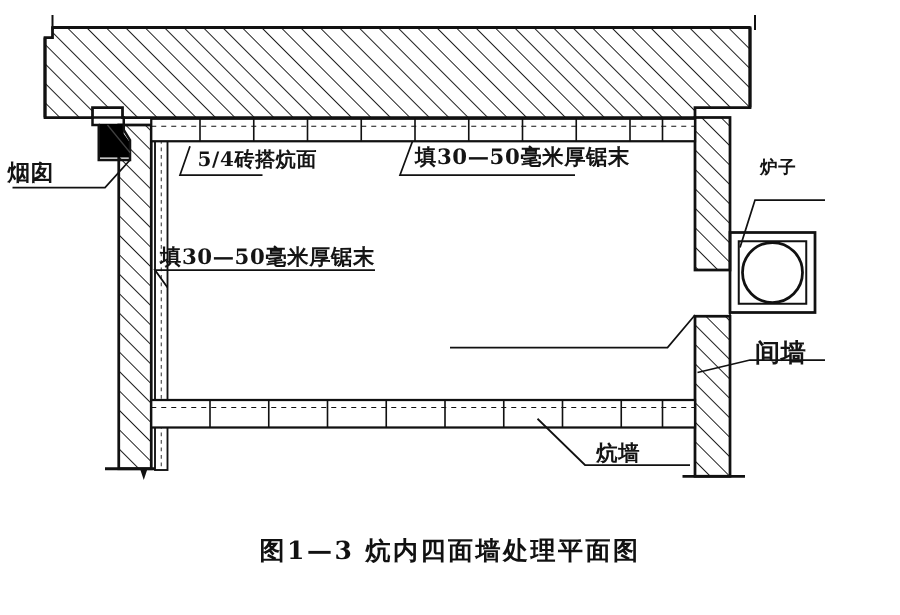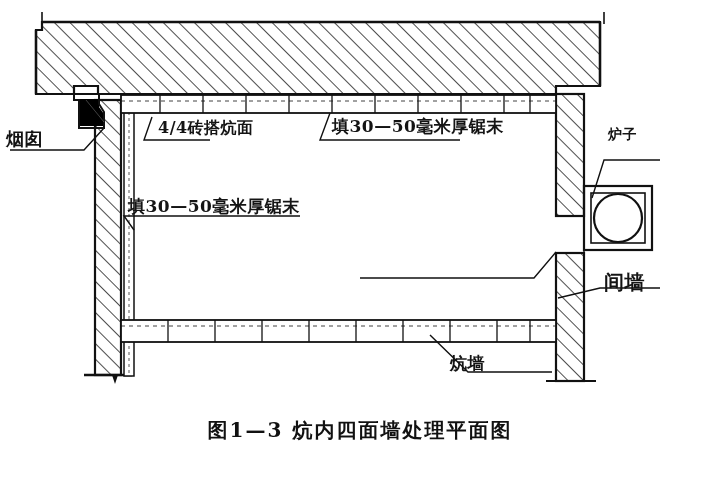--- a/index.html
+++ b/index.html
@@ -19,26 +19,26 @@
     color:#141414;
     white-space:nowrap;
     letter-spacing:0.5px;
     line-height:1;
   }
   .lbl-chimney{left:6px;top:130px;font-size:18px;}
   .lbl-brick{left:158px;top:120px;font-size:16px;}
   .lbl-saw-top{left:332px;top:118px;font-size:17px;}
   .lbl-saw-left{left:128px;top:198px;font-size:17px;}
   .lbl-mortar{left:366px;top:254px;font-size:17px;}
-  .lbl-kangwall{left:450px;top:355px;font-size:17px;}
+  .lbl-kangwall{left:477px;top:355px;font-size:17px;}
   .lbl-stove{left:608px;top:127px;font-size:14px;}
   .lbl-partition{left:604px;top:272px;font-size:20px;}
   .caption{
     position:absolute;
-    left:0;width:720px;top:417px;
+    left:0;width:720px;top:427px;
     text-align:center;
     font-family:"DejaVu Serif","Liberation Serif",serif;
     font-weight:700;
     font-size:20px;
     color:#111;
     letter-spacing:2px;
   }
 </style>
 </head>
 <body>
@@ -147,21 +147,21 @@
 
       <path d="M430,335 L468,372 L552,372"></path>
 
       <path d="M592,198 L604,160 L660,160"></path>
 
       <path d="M558,298 L600,288 L660,288"></path>
     </g>
   </svg>
 
   <div class="lbl lbl-chimney">烟囱</div>
-  <div class="lbl lbl-brick">4/4砖搭炕面</div>
+  <div class="lbl lbl-brick">5/4砖搭炕面</div>
   <div class="lbl lbl-saw-top">填30—50毫米厚锯末</div>
   <div class="lbl lbl-saw-left">填30—50毫米厚锯末</div>
   <div class="lbl lbl-kangwall">炕墙</div>
   <div class="lbl lbl-stove">炉子</div>
   <div class="lbl lbl-partition">间墙</div>
 
   <div class="caption">图1—3 炕内四面墙处理平面图</div>
 </div>
 
 </body></html>

